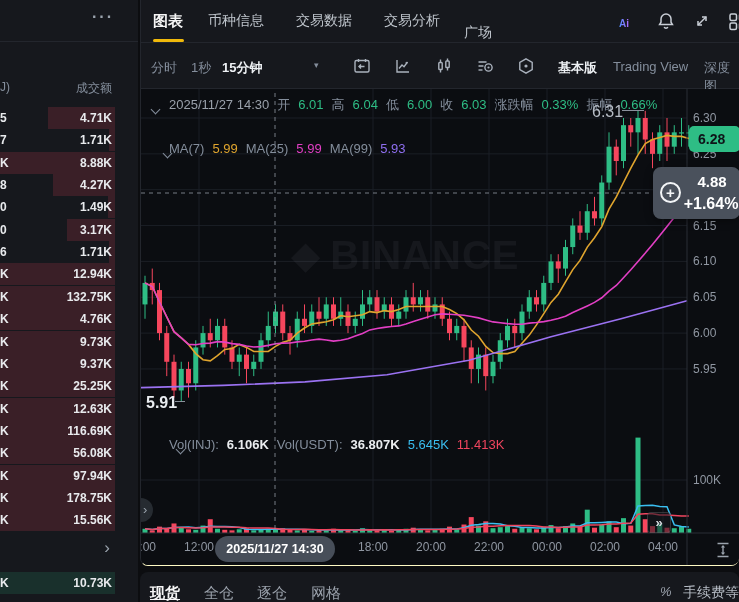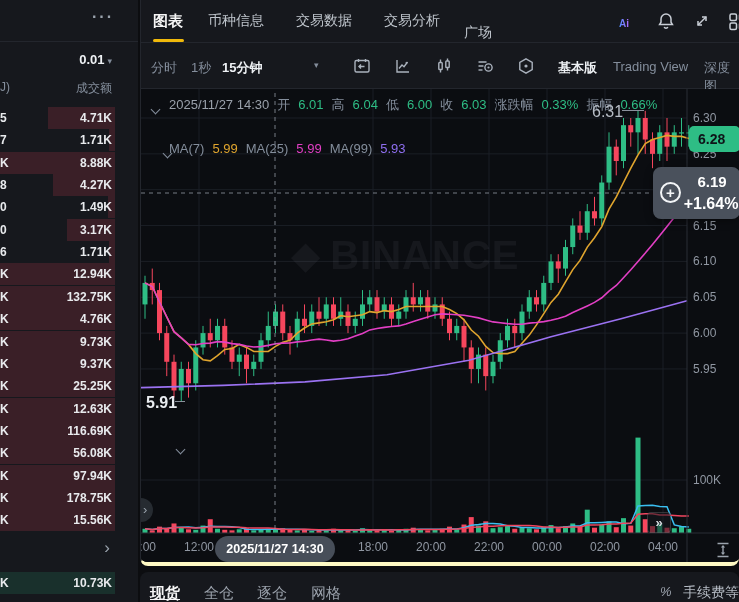--- a/index.html
+++ b/index.html
@@ -24,21 +24,21 @@
   .ob-row { position:absolute; left:0; width:138px; height:22px; }
   .ob-bar { position:absolute; right:23px; top:0; height:22px; }
   .ob-bar.ask { background:rgba(246,70,93,0.16); }
   .ob-bar.bid { background:rgba(46,189,133,0.15); }
   .ob-qty { position:absolute; left:0; top:4px; font-size:12px; font-weight:600; color:#e8eaed; }
   .ob-amt { position:absolute; right:26px; top:4px; font-size:12px; font-weight:600; color:#e8eaed; }
   #lp-more { left:0; top:538px; width:138px; height:24px; }
   #lp-more span { position:absolute; right:28px; top:0px; color:#9aa3ad; font-size:17px; }
 
   
-  #card { left:140px; top:0; width:599px; height:566px; border-left:1px solid #23262d; border-bottom:4px solid #fef9c3; border-radius:0 0 8px 8px; overflow:hidden; background:#16181d; }
+  #card { left:140px; top:0; width:599px; height:566px; border-left:1px solid #23262d; border-bottom:1px solid #fef9c3; border-radius:0 0 8px 8px; overflow:hidden; background:#16181d; }
   #tabs-row { left:0; top:0; width:599px; height:43px; border-bottom:1px solid #23262d; }
   .top-tab { position:absolute; top:12px; font-size:14px; color:#bfc5cc; cursor:pointer; }
   .top-tab.active { color:#f5f5f5; font-weight:bold; font-size:15px; }
   .hicon { position:absolute; top:11px; width:20px; height:20px; }
   .hicon svg { width:20px; height:20px; }
   #ai-logo { font-size:10px; font-weight:bold; background:linear-gradient(90deg,#4f8dff,#b36bff); -webkit-background-clip:text; background-clip:text; color:transparent; }
 
   #toolbar { left:0; top:43px; width:599px; height:46px; border-bottom:1px solid #23262d; }
   .tb-item { position:absolute; top:16px; font-size:13px; color:#848e9c; cursor:pointer; }
   .tb-item.sel { color:#eef1f4; font-weight:bold; }
@@ -84,23 +84,20 @@
   .bt-tab.active { color:#f5f5f5; font-weight:bold;text-decoration:underline; }
   #fee-pct { position:absolute; left:520px; top:12px; font-size:13px; color:#9aa1ab; font-style:italic; }
   #fee-label { position:absolute; left:543px; top:12px; width:70px; font-size:14px; color:#b7bdc6; white-space:nowrap; }
 </style>
 </head>
 <body>
 
 <div id="left-panel" class="abs">
   <div id="lp-header" class="abs">
     <div id="lp-dots" class="abs">···</div>
-  </div>
-  <div id="tick-row" class="abs">
-    <span>0.01</span><span id="tick-caret">▾</span>
   </div>
   <div id="lp-cols" class="abs">
     <span class="qtyh">J)</span>
     <span class="amth">成交额</span>
   </div>
   <div id="asks">
       <div class="ob-row" style="top: 107px;">
         <div class="ob-bar ask" style="width: 67px;"></div>
         <div class="ob-qty">5</div>
         <div class="ob-amt">4.71K</div>
@@ -571,36 +568,44 @@
     <div id="ma-row" class="abs">
       <span class="gray">MA(7)</span>
         <span class="ma7v">5.99</span>
       <span class="gray">MA(25)</span>
         <span class="ma25v">5.99</span>
       <span class="gray">MA(99)</span>
         <span class="ma99v">5.93</span>
     </div>
 
     <span id="vol-chev" class="abs chev"></span>
+    <div id="vol-row" class="abs">
+      <span class="gray">Vol(INJ):</span>
+        <span class="white bold">6.106K</span>
+      <span class="gray">Vol(USDT):</span>
+        <span class="white bold">36.807K</span>
+      <span class="volma5">5.645K</span>
+      <span class="volma10">11.413K</span>
+    </div>
 
     <div id="price-labels">
         <div class="axis-label" style="top: 22px;">6.30</div>
         <div class="axis-label" style="top: 57.85px;">6.25</div>
         <div class="axis-label" style="top: 129.55px;">6.15</div>
         <div class="axis-label" style="top: 165.4px;">6.10</div>
         <div class="axis-label" style="top: 201.25px;">6.05</div>
         <div class="axis-label" style="top: 237.1px;">6.00</div>
         <div class="axis-label" style="top: 272.95px;">5.95</div>
         <div class="axis-label" style="top: 384px;">100K</div>
       </div>
     <div id="price-badge" class="abs" style="top:37px;">6.28</div>
 
     <div id="cross-tip" class="abs">
       <div id="cross-plus">+</div>
-      <div id="cross-price">6.19</div>
+      <div id="cross-price">4.88</div>
       <div id="cross-chg">+1.64%</div>
     </div>
 
     <div id="hl-markers">
         <div class="hl-marker" style="left: 451px; top: 13.83px; position: absolute;">6.31</div>
         <div class="hl-dash" style="left: 481px; top: 20.83px; width: 22px; position: absolute;"></div>
         <div class="hl-marker" id="low-price" style="left: 5px; top: 305.215px; position: absolute;">5.91</div>
         <div class="hl-dash" style="left: 34px; top: 312.215px; width: 10.25px; position: absolute;"></div>
       </div>
 

